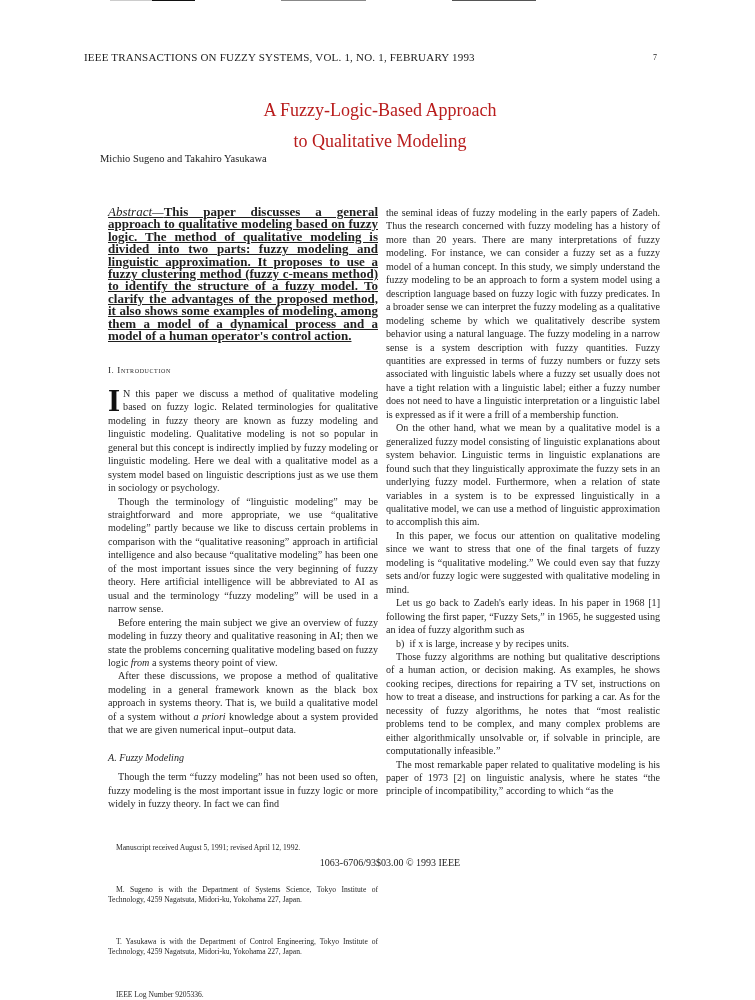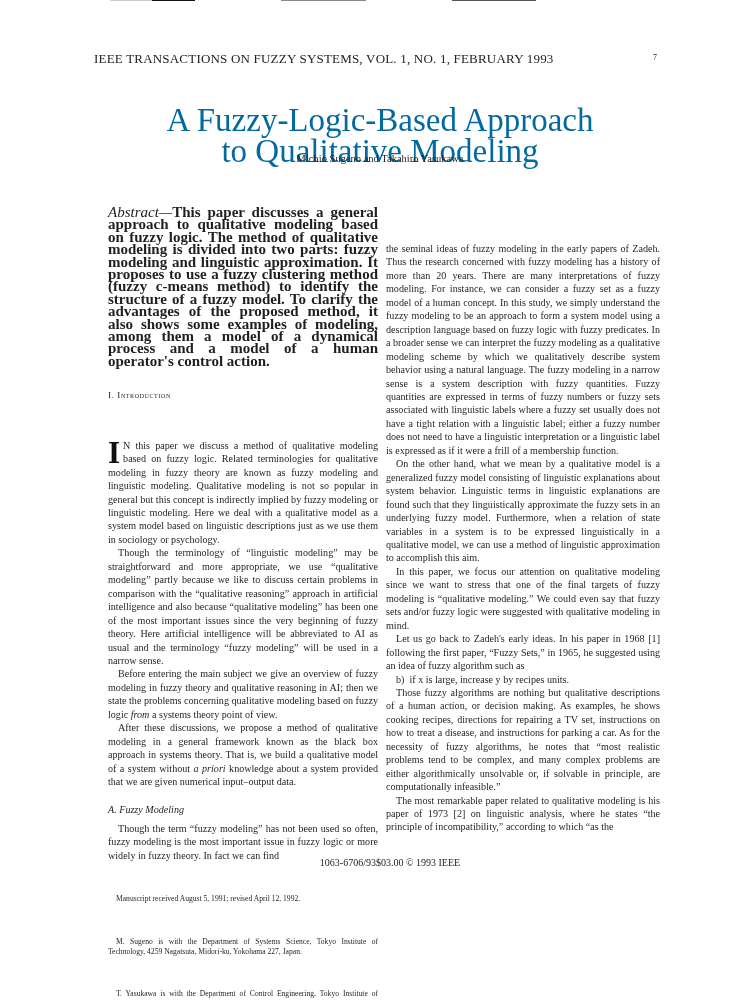--- a/index.html
+++ b/index.html
@@ -2,41 +2,41 @@
 <html><head>
 <meta charset="utf-8">
 <style>
   html, body { margin: 0; padding: 0; }
   body {
     width: 755px; height: 1000px; background: #ffffff; position: relative; overflow: hidden;
     font-family: "Liberation Serif", "DejaVu Serif", serif; color: #1a1a1a;
   }
   .scan-mark { position: absolute; top: 0; height: 1px; }
   .running-header {
-    position: absolute; left: 94px; top: 51px; width: 560px;
-    font-size: 13px; letter-spacing: 0.2px; color: #222;
+    position: absolute; left: 84px; top: 51px; width: 560px;
+    font-size: 11px; letter-spacing: 0.2px; color: #222;
   }
   .page-number { position: absolute; left: 653px; top: 53px; font-size: 8px; color: #222; }
   .title {
     position: absolute; left: 100px; top: 83px; width: 560px; text-align: center;
-    font-size: 33px; line-height: 31px; color: #0369a1; font-weight: normal;
+    font-size: 18px; line-height: 31px; color: #b91c1c; font-weight: normal;
   }
   .authors {
-    position: absolute; left: 100px; top: 153px; width: 560px; text-align: center;
+    position: absolute; left: 100px; top: 153px; width: 560px; 
     font-size: 10.5px; color: #222;
   }
   .col { position: absolute; font-size: 10.1px; line-height: 13.45px; text-align: justify; color: #1f1f1f; }
   .col-left { left: 108px; top: 206px; width: 270px; }
   .col-right { left: 386px; top: 206px; width: 274px; }
-  .abstract { font-weight: bold; font-size: 15px; line-height: 12.4px; margin-bottom: 22px; }
+  .abstract { font-weight: bold; font-size: 13px; line-height: 12.4px; margin-bottom: 22px; text-decoration: underline; }
   .abstract .lead { font-style: italic; font-weight: normal; }
   .section-heading { text-align: left; font-size: 9px; letter-spacing: 0.6px; margin: 0 0 9px 0; }
   .section-heading .sc { font-variant: small-caps; }
   p { margin: 0; text-indent: 10px; }
-  p.noindent { text-indent: 0; margin-top: 36px; }
+  p.noindent { text-indent: 0; }
   .dropcap {
     float: left; font-size: 31px; line-height: 25px; margin: 1px 3px 0 0; font-weight: bold; color: #111;
   }
   .subsection { font-style: italic; margin: 14px 0 6px 0; text-indent: 0; }
   .footnotes { margin-top: 10px; font-size: 7.6px; line-height: 10.2px; }
   .footnotes div { text-indent: 8px; margin-top: 32px; }
   ol.alg { list-style: none; padding: 0; margin: 0 0 0 10px; }
   ol.alg li { padding-left: 18px; text-indent: -18px; }
   .copyright {
     position: absolute; left: 280px; top: 857px; width: 220px; text-align: center;

